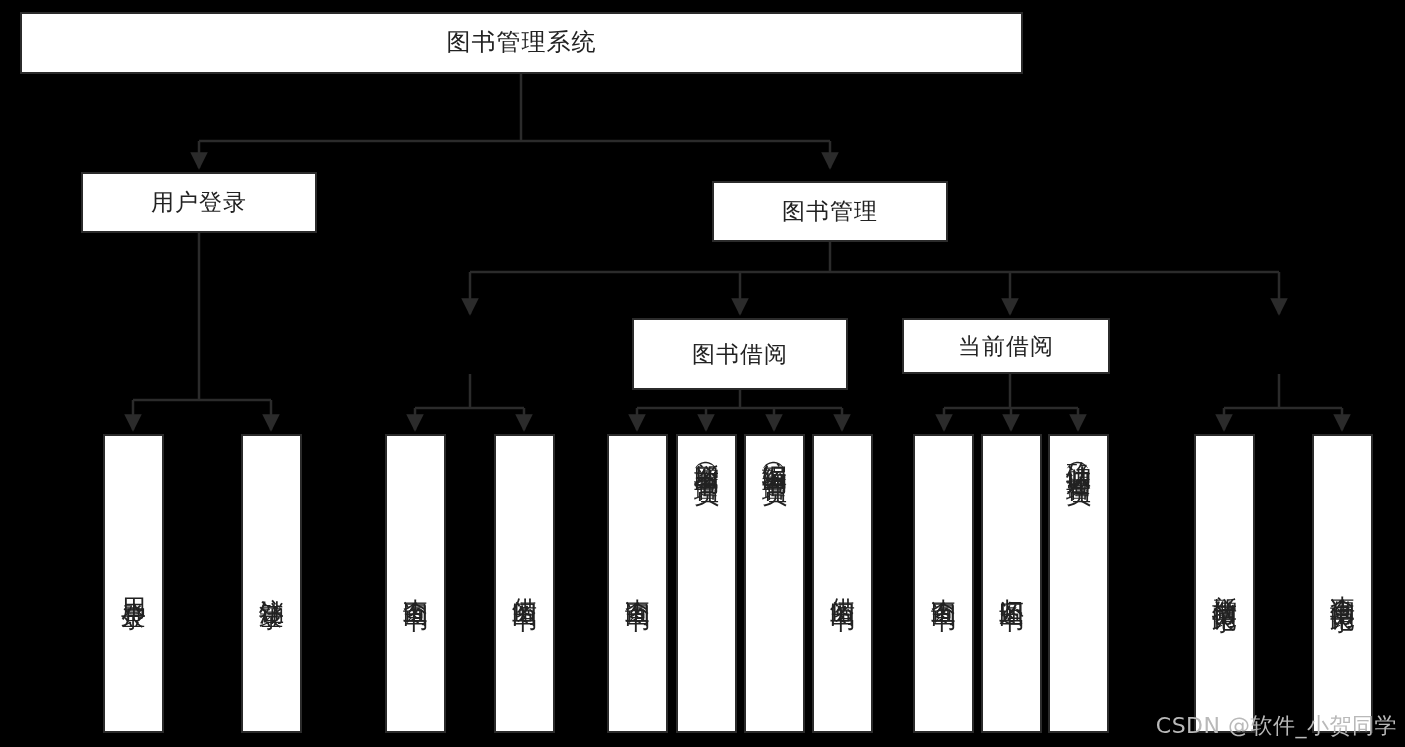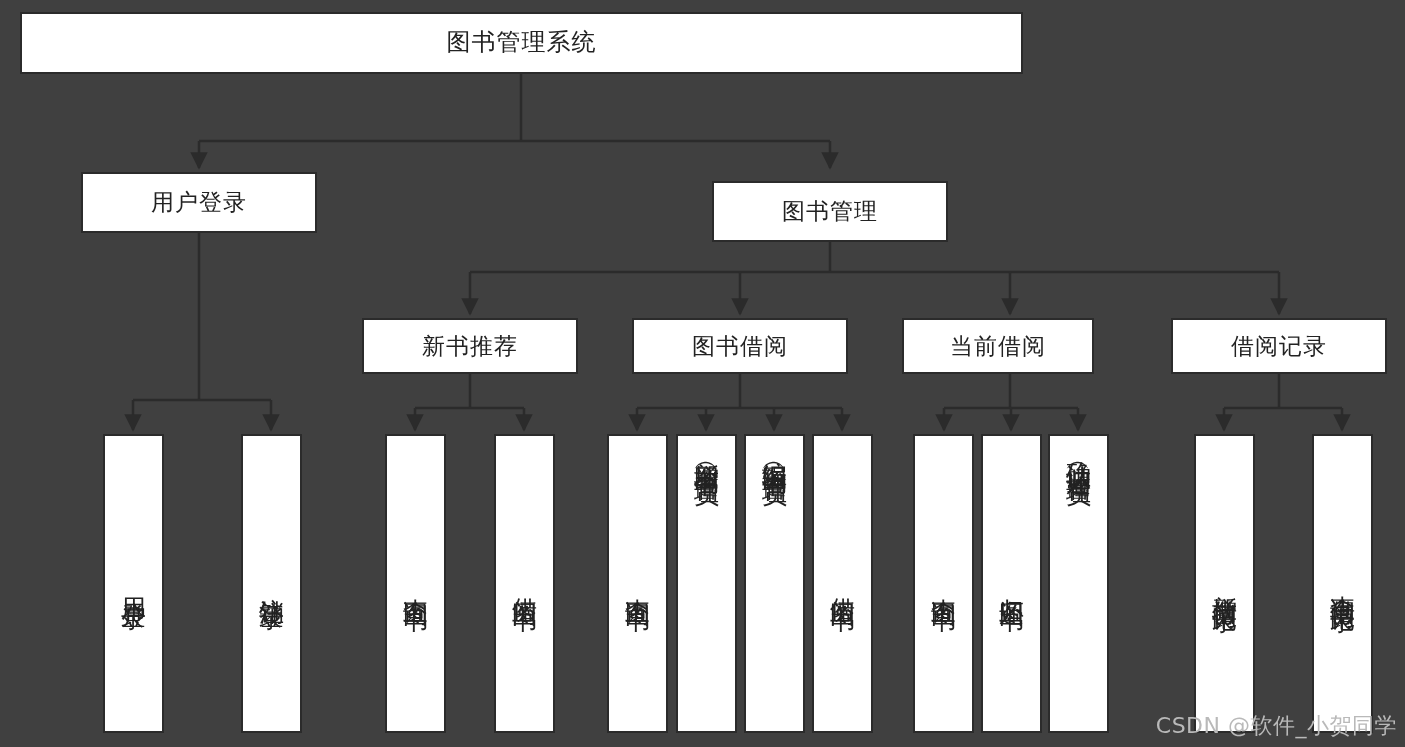--- a/index.html
+++ b/index.html
@@ -8,21 +8,21 @@
     padding: 0;
     background: #ffffff;
   }
   body {
     font-family: "DejaVu Sans", "Liberation Sans", sans-serif;
   }
   #diagram-root {
     position: relative;
     width: 1405px;
     height: 747px;
-    background: #404040;
+    background: #000000;
     overflow: hidden;
   }
   #diagram-svg {
     position: absolute;
     top: 0;
     left: 0;
     width: 1405px;
     height: 747px;
   }
   .node {
@@ -139,31 +139,25 @@
     <span class="node-label">图书管理系统</span>
   </div>
 
   <div class="node horiz" style="left:81px; top:172px; width:236px; height:61px;">
     <span class="node-label">用户登录</span>
   </div>
   <div class="node horiz" style="left:712px; top:172px; width:236px; height:61px;margin-top:9px;">
     <span class="node-label">图书管理</span>
   </div>
 
-  <div class="node horiz" style="left:362px; top:318px; width:216px; height:56px;">
-    <span class="node-label">新书推荐</span>
-  </div>
-  <div class="node horiz" style="left:632px; top:318px; width:216px; height:56px;">
+  <div class="node horiz" style="left:632px; top:318px; width:216px; height:72px;">
     <span class="node-label">图书借阅</span>
   </div>
-  <div class="node horiz" style="left:902px; top:318px; width:192px; height:56px;">
+  <div class="node horiz" style="left:902px; top:318px; width:208px; height:56px;">
     <span class="node-label">当前借阅</span>
-  </div>
-  <div class="node horiz" style="left:1171px; top:318px; width:216px; height:56px;">
-    <span class="node-label">借阅记录</span>
   </div>
 
   <div class="node vert centered" style="left:103px; top:434px; width:61px; height:299px;">
     <span class="node-label">用户登录</span>
   </div>
   <div class="node vert centered" style="left:241px; top:434px; width:61px; height:299px;">
     <span class="node-label">注销登录</span>
   </div>
 
   <div class="node vert centered" style="left:385px; top:434px; width:61px; height:299px;">

